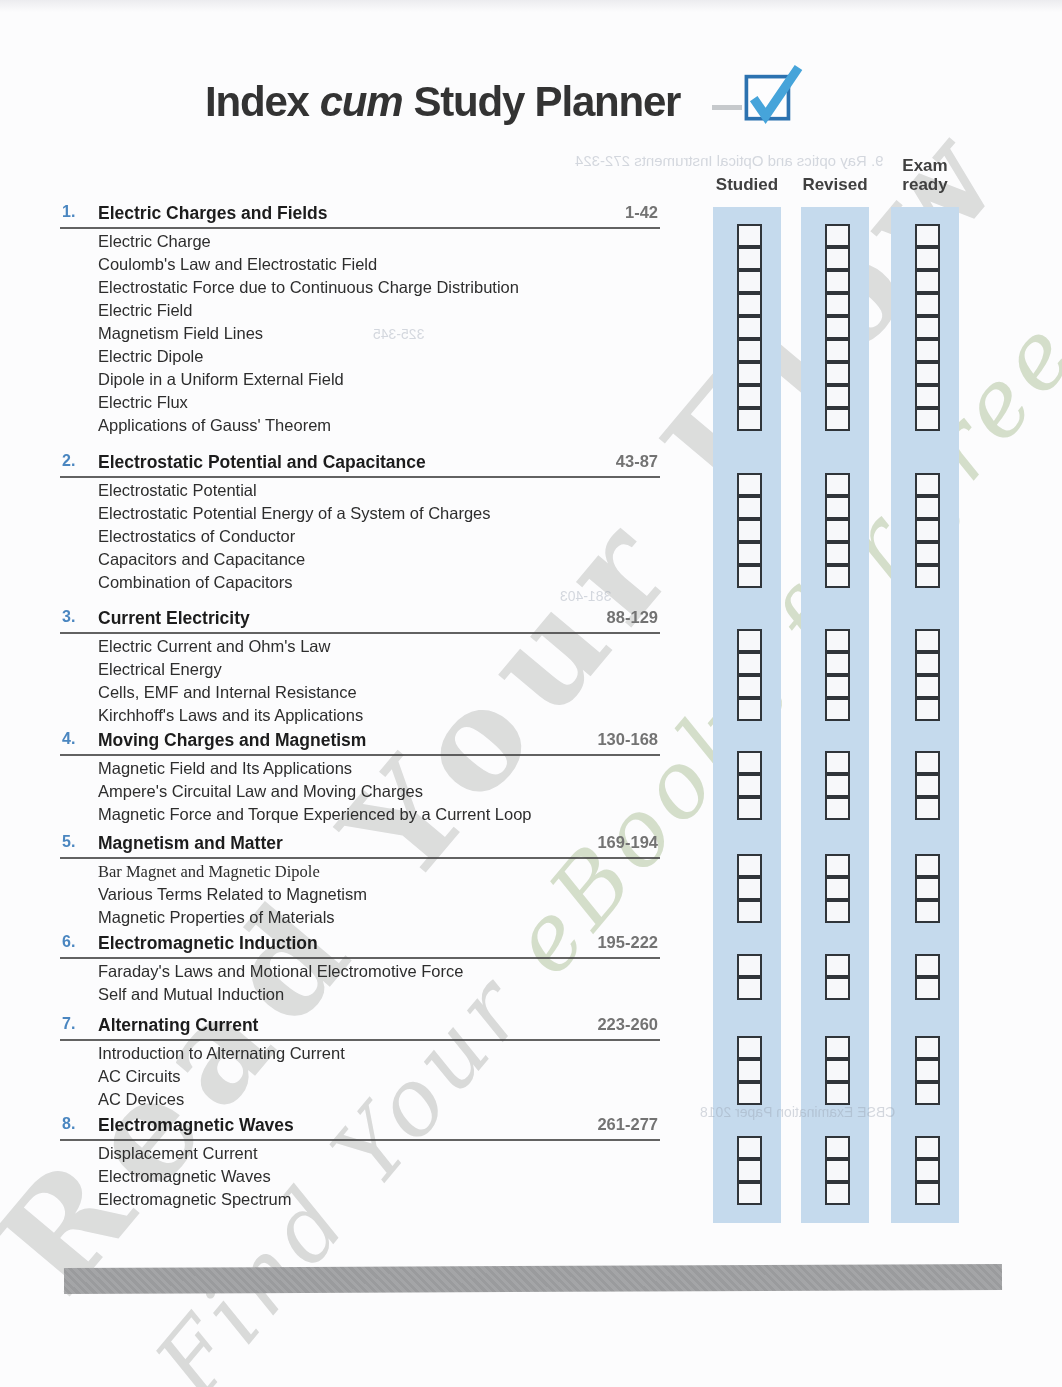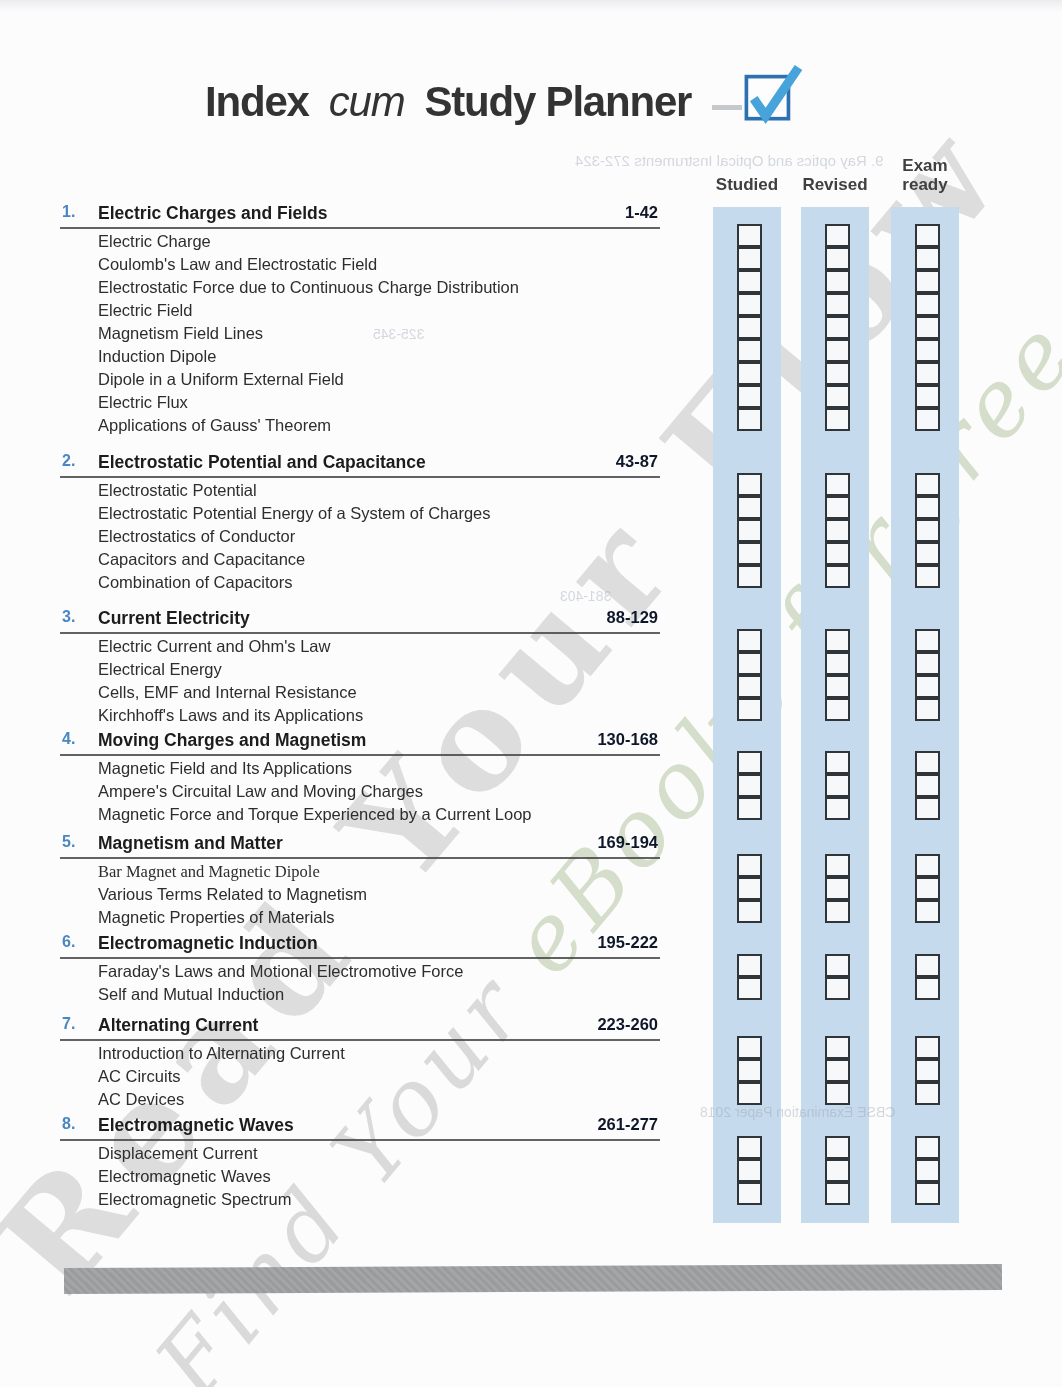--- a/index.html
+++ b/index.html
@@ -33,36 +33,36 @@
     position:absolute; transform:scaleX(-1); white-space:nowrap;
     color:#98a1b0; opacity:.40; filter:blur(.4px); pointer-events:none;
   }
 
   
   .title{
     position:absolute; top:78px; left:205px;
     font-size:42px; font-weight:bold; letter-spacing:-1.2px; color:#333;
     white-space:nowrap;
   }
-  .title em{font-style:italic; font-weight:400; margin:0 20px;}
+  .title em{font-style:italic; font-weight:700; margin:0 11px;}
   .title-dash{position:absolute; top:105px; left:712px; width:30px; height:5px; background:#c6c9cc;}
   .logo{position:absolute; top:62px; left:740px; width:64px; height:64px;}
 
   
   .col-head{
     position:absolute; width:84px; text-align:center;
     font-weight:bold; font-size:17px; line-height:1.1; color:#404040;
   }
   
   .band{position:absolute; top:207px; height:1016px; width:68px; background:#c5daed;}
 
   
   .ch-num{position:absolute; left:62px; width:30px; font-weight:bold; font-size:16px; color:#4a86c0;}
   .ch-title{position:absolute; left:98px; font-weight:bold; font-size:17.5px; color:#1c1c1c; white-space:nowrap;}
-  .ch-pages{position:absolute; left:552px; width:106px; text-align:right; font-weight:bold; font-size:16.5px; color:#0f172a;}
+  .ch-pages{position:absolute; left:552px; width:106px; text-align:right; font-weight:bold; font-size:16.5px; color:#737373;}
   .ch-rule{position:absolute; left:60px; width:600px; height:2px; background:#474747; opacity:.85;}
   .topic{position:absolute; left:98px; font-size:16.5px; color:#2d2d2d; white-space:nowrap;}
 
   
   .cbx{
     position:absolute; width:25px; height:23px; box-sizing:border-box;
     border:2px solid #30353a; background:#f7f8fa;
   }
 
   
@@ -102,21 +102,21 @@
   <div id="toc">
       <div class="ch-num" style="top: 203px;">1.</div>
       <div class="ch-title" style="top: 203px;">Electric Charges and Fields</div>
       <div class="ch-pages" style="top: 203px;">1-42</div>
       <div class="ch-rule" style="top: 227px;"></div>
       <div class="topic" style="top: 232px;">Electric Charge</div>
       <div class="topic" style="top: 255px;">Coulomb's Law and Electrostatic Field</div>
       <div class="topic" style="top: 278px;">Electrostatic Force due to Continuous Charge Distribution</div>
       <div class="topic" style="top: 301px;">Electric Field</div>
       <div class="topic" style="top: 324px;">Magnetism Field Lines</div>
-      <div class="topic" style="top: 347px;">Induction Dipole</div>
+      <div class="topic" style="top: 347px;">Electric Dipole</div>
       <div class="topic" style="top: 370px;">Dipole in a Uniform External Field</div>
       <div class="topic" style="top: 393px;">Electric Flux</div>
       <div class="topic" style="top: 416px;">Applications of Gauss' Theorem</div>
       <div class="ch-num" style="top: 452px;">2.</div>
       <div class="ch-title" style="top: 452px;">Electrostatic Potential and Capacitance</div>
       <div class="ch-pages" style="top: 452px;">43-87</div>
       <div class="ch-rule" style="top: 476px;"></div>
       <div class="topic" style="top: 481px;">Electrostatic Potential</div>
       <div class="topic" style="top: 504px;">Electrostatic Potential Energy of a System of Charges</div>
       <div class="topic" style="top: 527px;">Electrostatics of Conductor</div>

